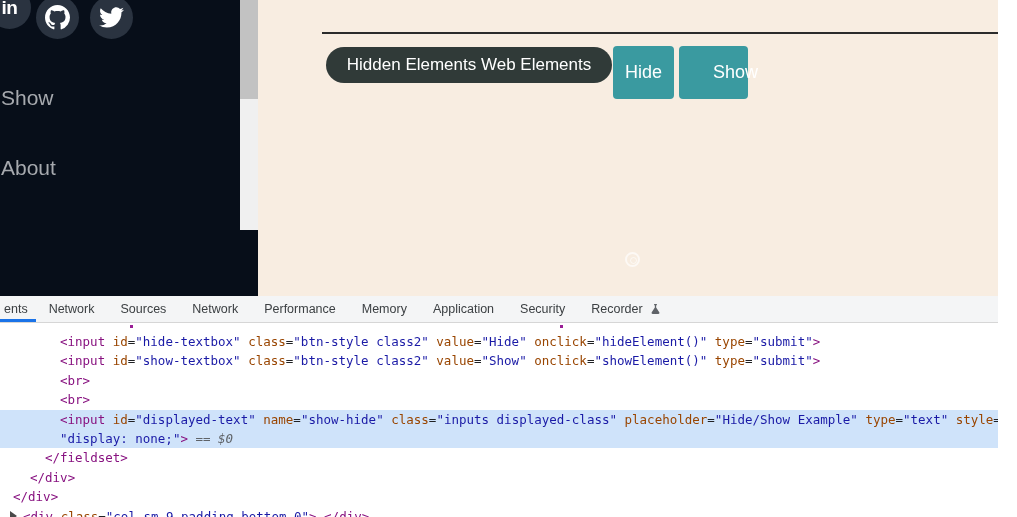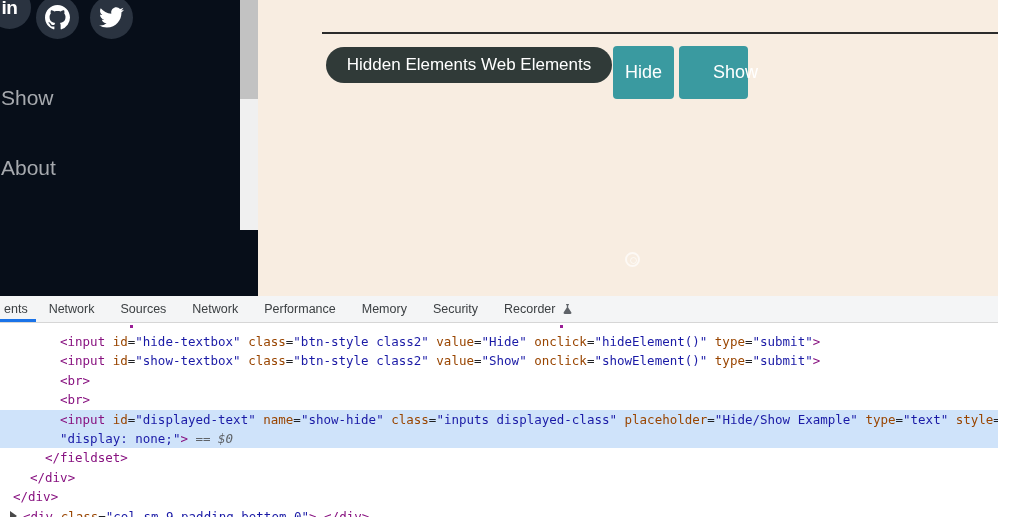--- a/index.html
+++ b/index.html
@@ -119,20 +119,23 @@
         <div class="tab">
           <span>Network</span>
         </div>
         <div class="tab">
           <span>Performance</span>
         </div>
         <div class="tab">
           <span>Memory</span>
         </div>
         <div class="tab">
+          <span>Application</span>
+        </div>
+        <div class="tab">
           <span>Security</span>
         </div>
         <div class="tab">
           <span>Recorder</span>
           <svg class="flask" viewBox="0 0 12 13">
             <path d="M4.5 1h3v1l-.8.8v2.1l3.4 5.2c.5.8-.05 1.9-1 1.9H2.9c-.95 0-1.5-1.1-1-1.9l3.4-5.2V2.8L4.5 2z"></path>
           </svg>
         </div>
       </div>
 

